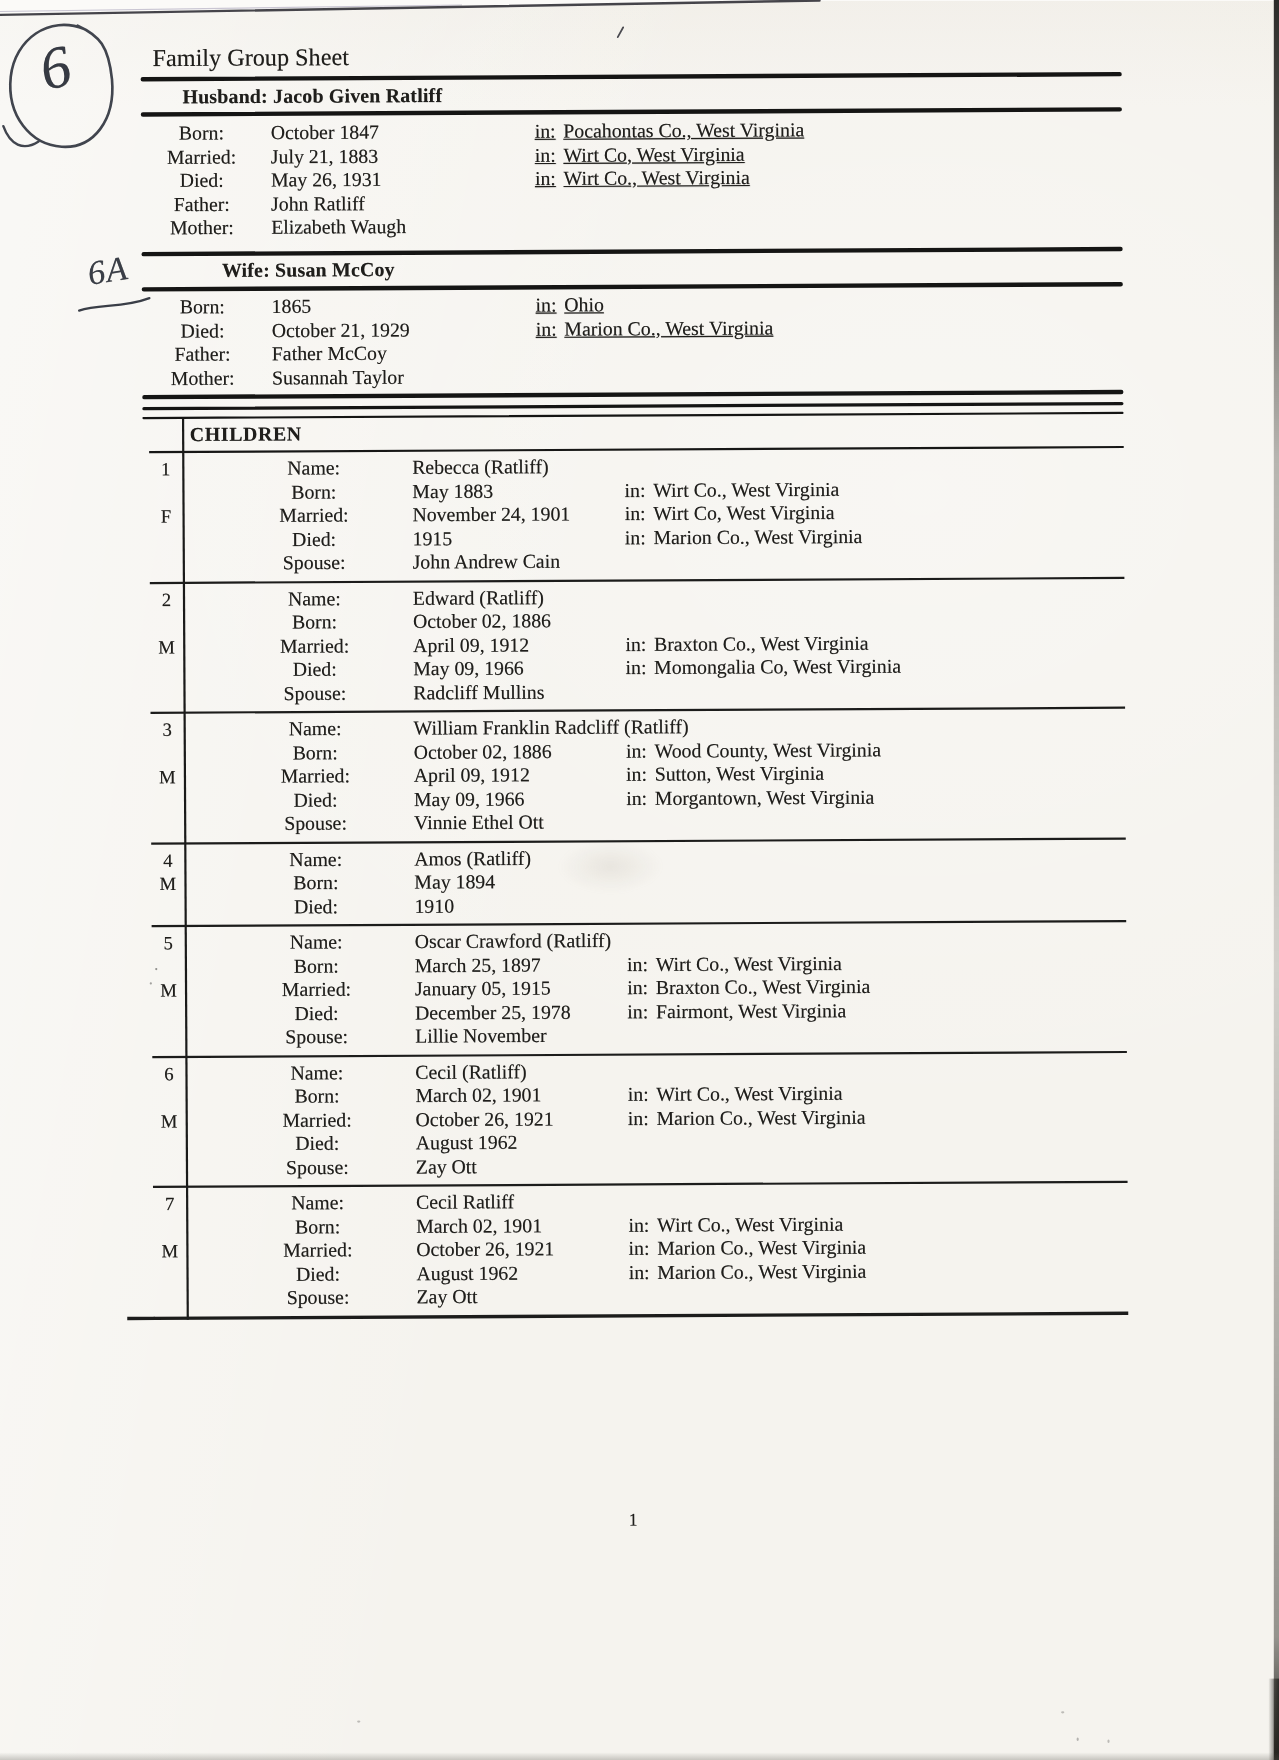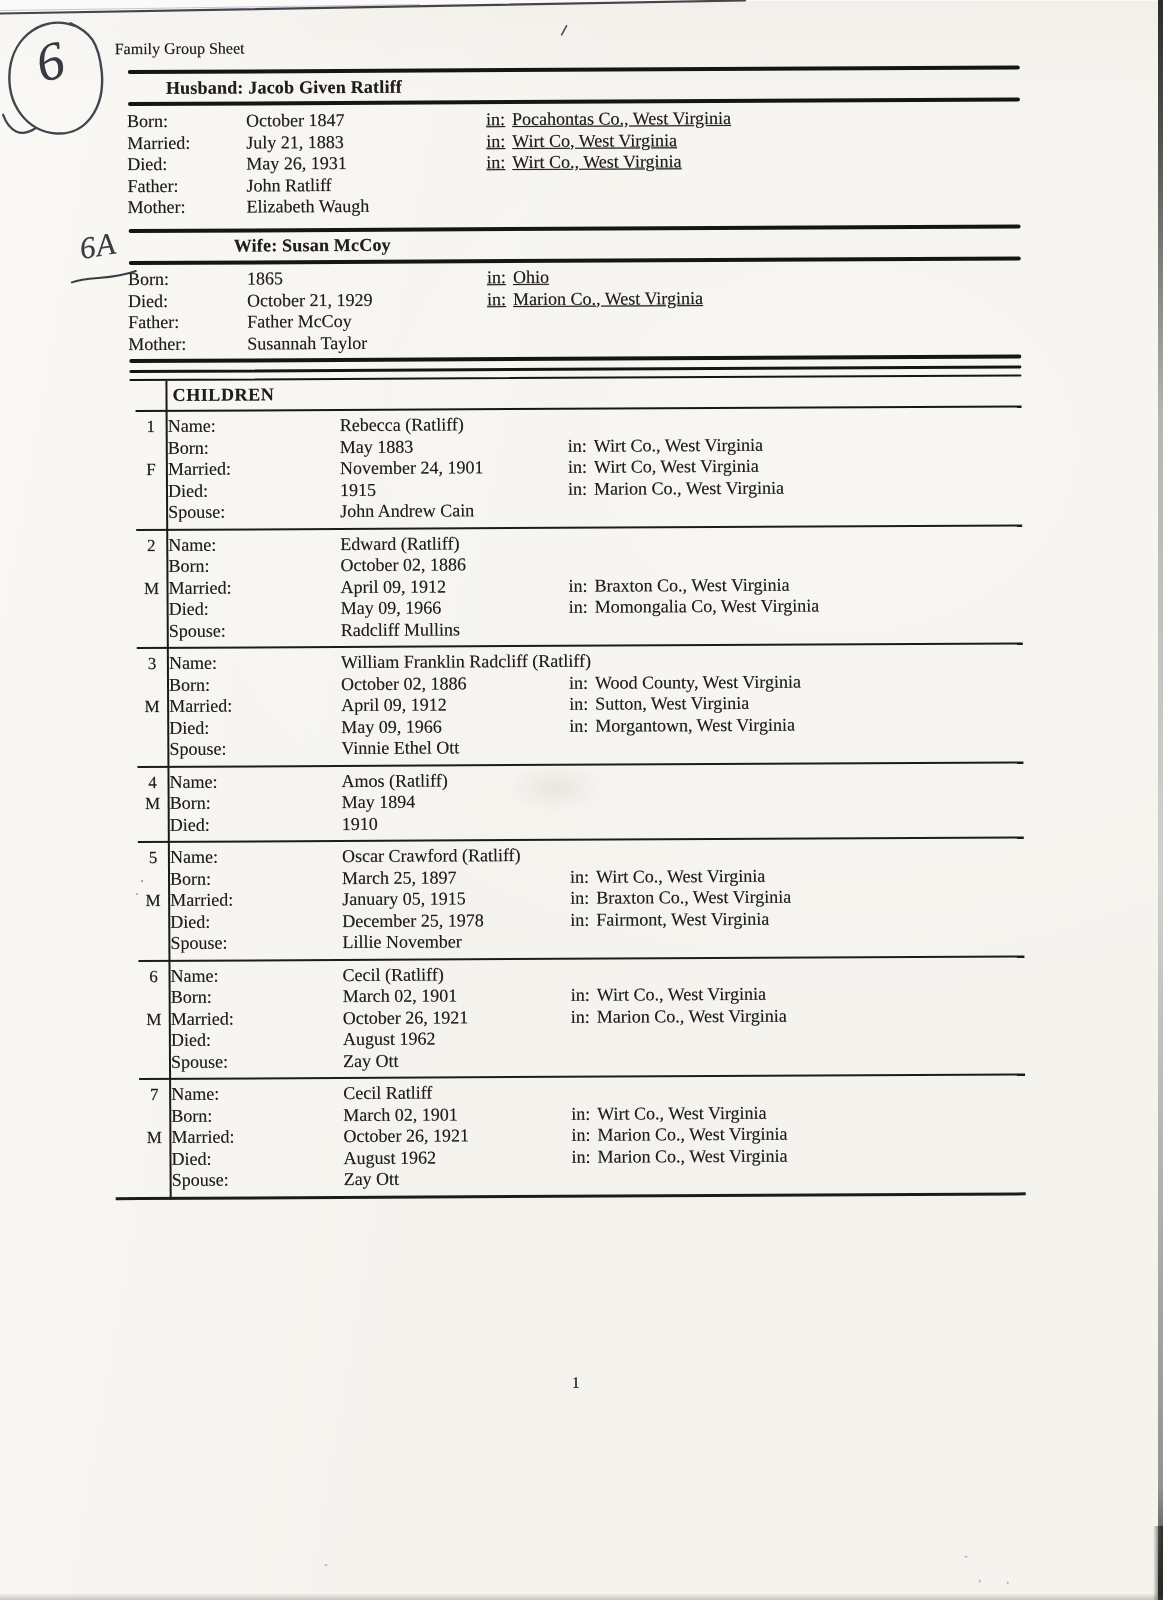--- a/index.html
+++ b/index.html
@@ -10,47 +10,47 @@
       linear-gradient(100deg, rgba(255,255,255,0.45) 0%, rgba(255,255,255,0) 45%),
       radial-gradient(1100px 850px at 72% 28%, rgba(255,255,255,0.30), rgba(255,255,255,0) 70%),
       linear-gradient(to bottom, rgba(234,230,221,0.35), rgba(0,0,0,0) 6%);
     font-family:"Liberation Serif","DejaVu Serif",serif;
     color:#1f1e1b;
   }
   .content { position:absolute; left:0; top:0; width:1163px; height:1600px;
     transform:rotate(-0.3deg); transform-origin:140px 300px; }
   .txt { text-shadow:0.2px 0.2px 0.45px rgba(25,25,25,0.5); }
 
-  .form-title { position:absolute; left:116px; top:40px; font-size:16px; white-space:nowrap; }
+  .form-title { position:absolute; left:140px; top:40px; font-size:22px; white-space:nowrap; }
   .sec-header { position:absolute; font-weight:bold; font-size:18px; white-space:nowrap; letter-spacing:0.2px; }
   .hrule { position:absolute; left:129px; width:892px; background:#151514; border-radius:2px; }
 
   .parent-rows { position:absolute; left:128px; width:893px; }
   .frow { position:relative; height:21.5px; line-height:21.5px; font-size:18px; white-space:nowrap; }
-  .flabel { display:inline-block; text-align:left; }
+  .flabel { display:inline-block; text-align:center; }
   .parent-rows .flabel { width:112px; }
   .fvalue { margin-left:7px; }
   .fin { position:absolute; top:0; }
   .parent-rows .fin { left:359px;text-decoration:underline; }
   .inval { margin-left:7px; }
 
   .children-table { position:absolute; left:135px; top:381px; width:886px; }
   .vline { position:absolute; left:30px; top:0; bottom:0; width:2px; background:#1a1a19; }
   .children-header-row { height:29px; line-height:29px; border-bottom:2px solid #171716;
     font-weight:bold; font-size:18px; padding-left:37px; letter-spacing:0.6px; }
   .child-block { position:relative; border-bottom:2px solid #1c1c1b; padding:4px 0 5px 0; }
   .child-block:last-child { border-bottom-width:3px; }
   .child-block:last-child::after { content:""; position:absolute; left:-24px; bottom:-3px;
     width:25px; height:3px; background:#1c1c1b; }
   .child-number { position:absolute; left:0; top:4px; width:30px; text-align:center;
     font-size:17px; line-height:21.5px; }
   .child-sex { position:absolute; left:0; top:50%; transform:translateY(-50%);
     width:30px; text-align:center; font-size:17px; }
   .child-rows { margin-left:32px; }
-  .child-rows .flabel { width:165px; }
+  .child-rows .flabel { width:165px;margin-left:35px; }
   .child-rows .fin { left:400px; }
 
   .page-num { position:absolute; left:566px; top:1376px; font-size:16px; }
 
   
   .circle6 { position:absolute; left:2px; top:10px; width:116px; height:126px; color:#3b3f48; }
   .circle6 svg { position:absolute; left:0; top:0; }
   .circle6 .digit { position:absolute; left:36px; top:20px; font-size:54px; font-style:italic;
     transform:rotate(-14deg); color:#363a43; }
   .note6a { position:absolute; left:76px; top:228px; width:70px; height:58px; color:#3a3e47; }
@@ -139,21 +139,21 @@
           <span class="fin"><span></span><span class="inval"></span></span>
         </div>
 
         <div class="frow">
           <span class="flabel">Mother:</span><span class="fvalue">Elizabeth Waugh</span>
           <span class="fin"><span></span><span class="inval"></span></span>
         </div>
       </div>
 
     <div class="hrule" style="top:229px;height:4px;"></div>
-    <div class="sec-header" style="left:202px;top:236px;margin-left:32px;">Wife: Susan McCoy</div>
+    <div class="sec-header" style="left:202px;top:236px;">Wife: Susan McCoy</div>
     <div class="hrule" style="top:261px;height:4px;"></div>
 
     <div class="parent-rows" style="top:269px;">
 
         <div class="frow">
           <span class="flabel">Born:</span><span class="fvalue">1865</span>
           <span class="fin"><span>in:</span><span class="inval">Ohio</span></span>
         </div>
 
         <div class="frow">

